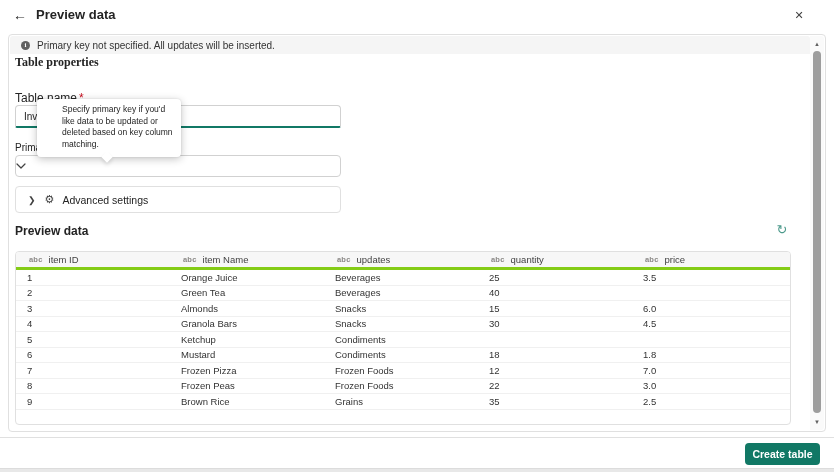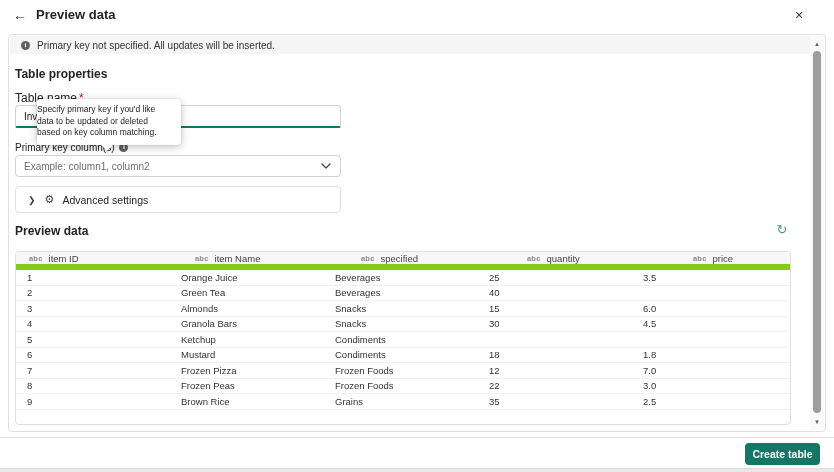--- a/index.html
+++ b/index.html
@@ -34,21 +34,21 @@
   .req { color:#c50f1f; margin-left:2px; }
 
   
   .name-input { position:absolute; left:6px; top:70px; width:326px; height:23px;
     border:1px solid #d1d1d1; border-bottom:2px solid #117865; border-radius:4px 4px 2px 2px;
     font-family:"Liberation Sans",sans-serif; font-size:10px; color:#242424; padding:0 8px; outline:none; background:#fff; }
 
   
   .tooltip { position:absolute; left:28px; top:64px; width:144px; z-index:6; background:#fff;
     border-radius:4px; box-shadow:0 2px 8px rgba(0,0,0,.24), 0 0 2px rgba(0,0,0,.12);
-    padding:5px 8px 6px 0; font-size:8.5px; line-height:1.38; color:#242424; }
+    padding:5px 8px 6px 25px; font-size:8.5px; line-height:1.38; color:#242424; }
   .tooltip::after { content:""; position:absolute; left:66px; bottom:-4px; width:8px; height:8px;
     background:#fff; transform:rotate(45deg); box-shadow:2px 2px 4px rgba(0,0,0,.12); }
 
   .pk-label-row { position:absolute; left:6px; top:107px; display:flex; align-items:center; }
   .pk-label-row .lbl { font-size:10px; color:#242424; }
   .pk-label-row .info-circle { margin-left:5px; }
 
   
   .pk-combo { position:absolute; left:6px; top:120px; width:326px; height:22px;
     border:1px solid #d1d1d1; border-radius:4px; background:#fff; display:flex; align-items:center; cursor:pointer; }
@@ -63,21 +63,21 @@
   .adv-label { margin-left:8px; font-size:10.5px; color:#242424; }
 
   
   .refresh-btn { position:absolute; left:764px; top:186px; width:18px; height:18px; border:none; background:transparent;
     color:#117865; font-size:13px; line-height:18px; text-align:center; cursor:pointer; opacity:.75; }
 
   
   .ptable { position:absolute; left:6px; top:216px; width:776px; height:174px;
     border:1px solid #e0e0e0; border-radius:4px; overflow:hidden; background:#fff; }
   .thead { display:grid; grid-template-columns:154px 154px 154px 154px 1fr; height:18px;
-    background:#f7f7f7; border-bottom:6px solid #84cc16;gap:12px; }
+    background:#f7f7f7; border-bottom:3px solid #84cc16; }
   .th { display:flex; align-items:center; padding-left:13px; font-size:9.5px; color:#424242; overflow:hidden; }
   .abc { font-size:7.5px; color:#8a8886; letter-spacing:.2px; margin-right:6px; font-weight:bold; }
   .tbody { }
   .tr { display:grid; grid-template-columns:154px 154px 154px 154px 1fr; height:15.5px;
     border-bottom:1px solid #f0f0f0; }
   .tr:last-child { border-bottom:none;margin-top:24px; }
   .td { display:flex; align-items:center; padding-left:11px; font-size:9.5px; color:#333; overflow:hidden; white-space:nowrap; }
 
   
   .vscroll { position:absolute; right:1px; top:1px; width:14px; height:394px; background:#fafafa; border-radius:0 3px 3px 0; }
@@ -105,39 +105,38 @@
   </div>
 
   <div class="panel">
     <div class="content">
 
       <div class="banner">
         <span class="info-circle">i</span>
         <span class="banner-text">Primary key not specified. All updates will be inserted.</span>
       </div>
 
-      <div class="section-h" style="top:32px;">Table properties</div>
+      <div class="section-h" style="top:20px;font-family:Liberation Serif, serif;">Table properties</div>
 
       <div class="field-label" style="top:56px;">
         <span>Table name</span><span class="req">*</span>
       </div>
 
       <input class="name-input" type="text" value="Inv" style="">
 
       <div class="tooltip">
         <span>Specify primary key if you'd like data to be updated or deleted based on key column matching.</span>
       </div>
 
       <div class="pk-label-row">
         <span class="lbl">Primary key column(s)</span>
         <span class="info-circle">i</span>
       </div>
 
       <div class="pk-combo">
-        <span class="pk-placeholder">Example: column1, column2</span>
         <span class="chev-down">
           <svg width="10" height="6" viewBox="0 0 10 6">
               <polyline points="1,1 5,5 9,1" fill="none" stroke="#424242" stroke-width="1.2" stroke-linecap="round" stroke-linejoin="round"></polyline>
             </svg>
         </span>
       </div>
 
       <div class="advanced">
         <span class="adv-chevron">❯</span>
         <span class="gear">⚙</span>
@@ -152,21 +151,21 @@
             <div class="th">
               <span class="abc">abc</span>
               <span>item ID</span>
             </div>
             <div class="th">
               <span class="abc">abc</span>
               <span>item Name</span>
             </div>
             <div class="th">
               <span class="abc">abc</span>
-              <span>specified</span>
+              <span>updates</span>
             </div>
             <div class="th">
               <span class="abc">abc</span>
               <span>quantity</span>
             </div>
             <div class="th">
               <span class="abc">abc</span>
               <span>price</span>
             </div>
           </div>

